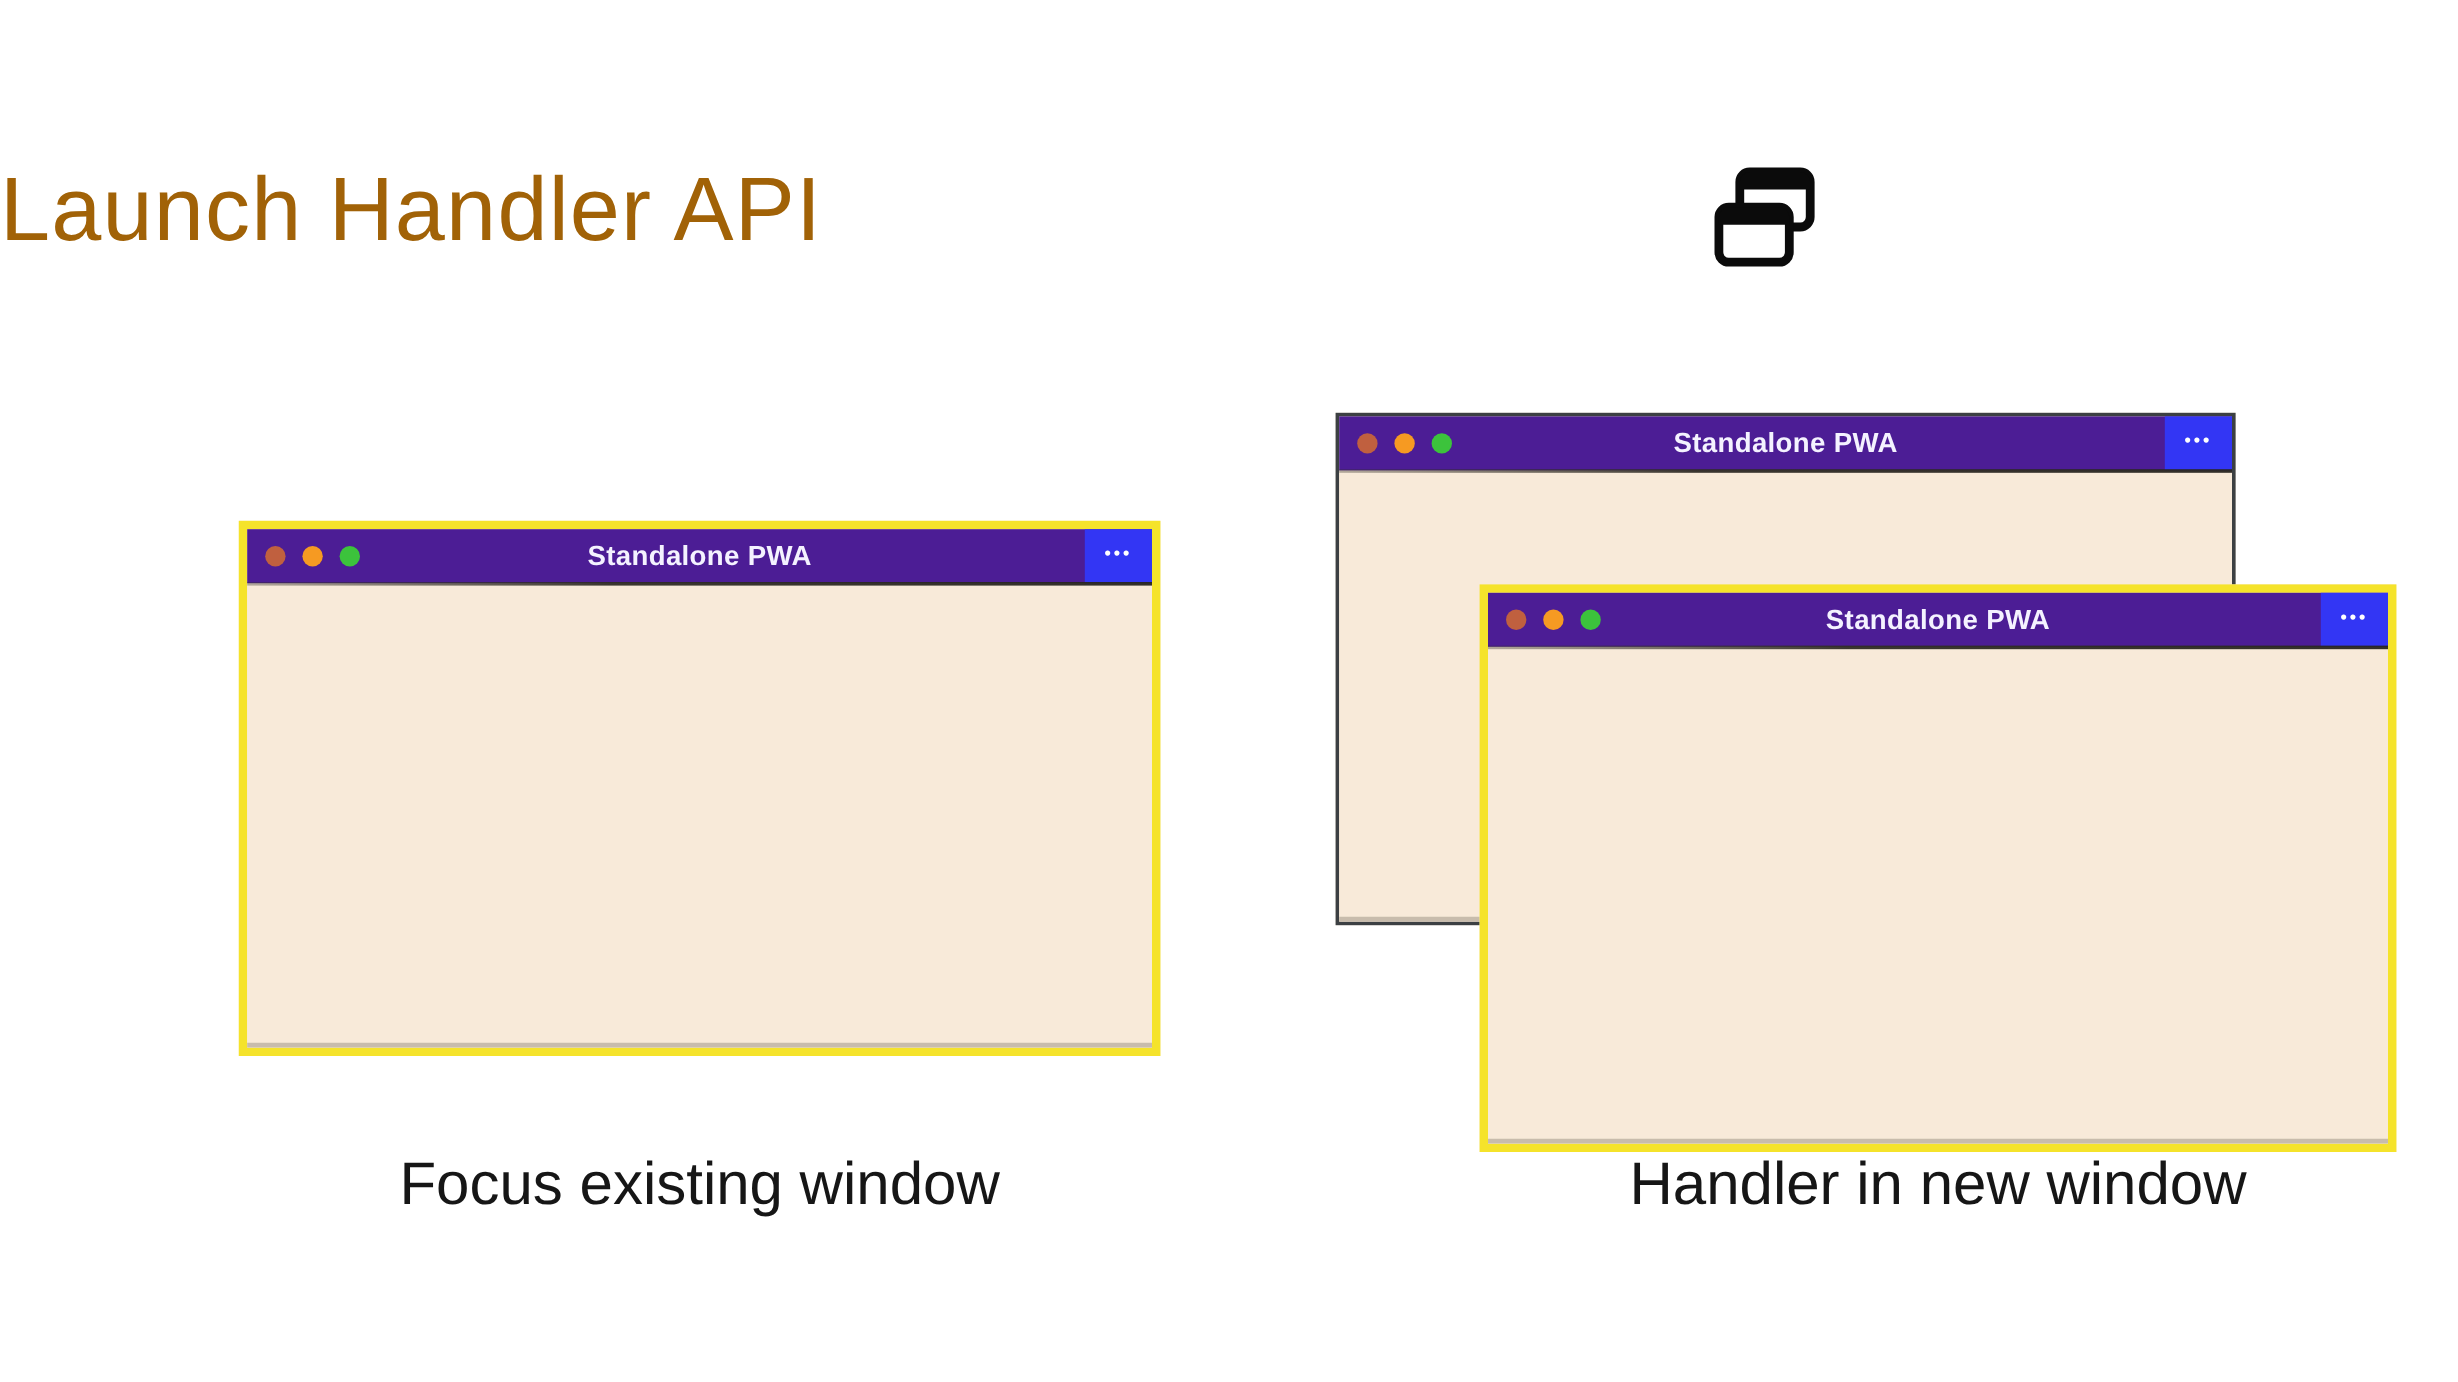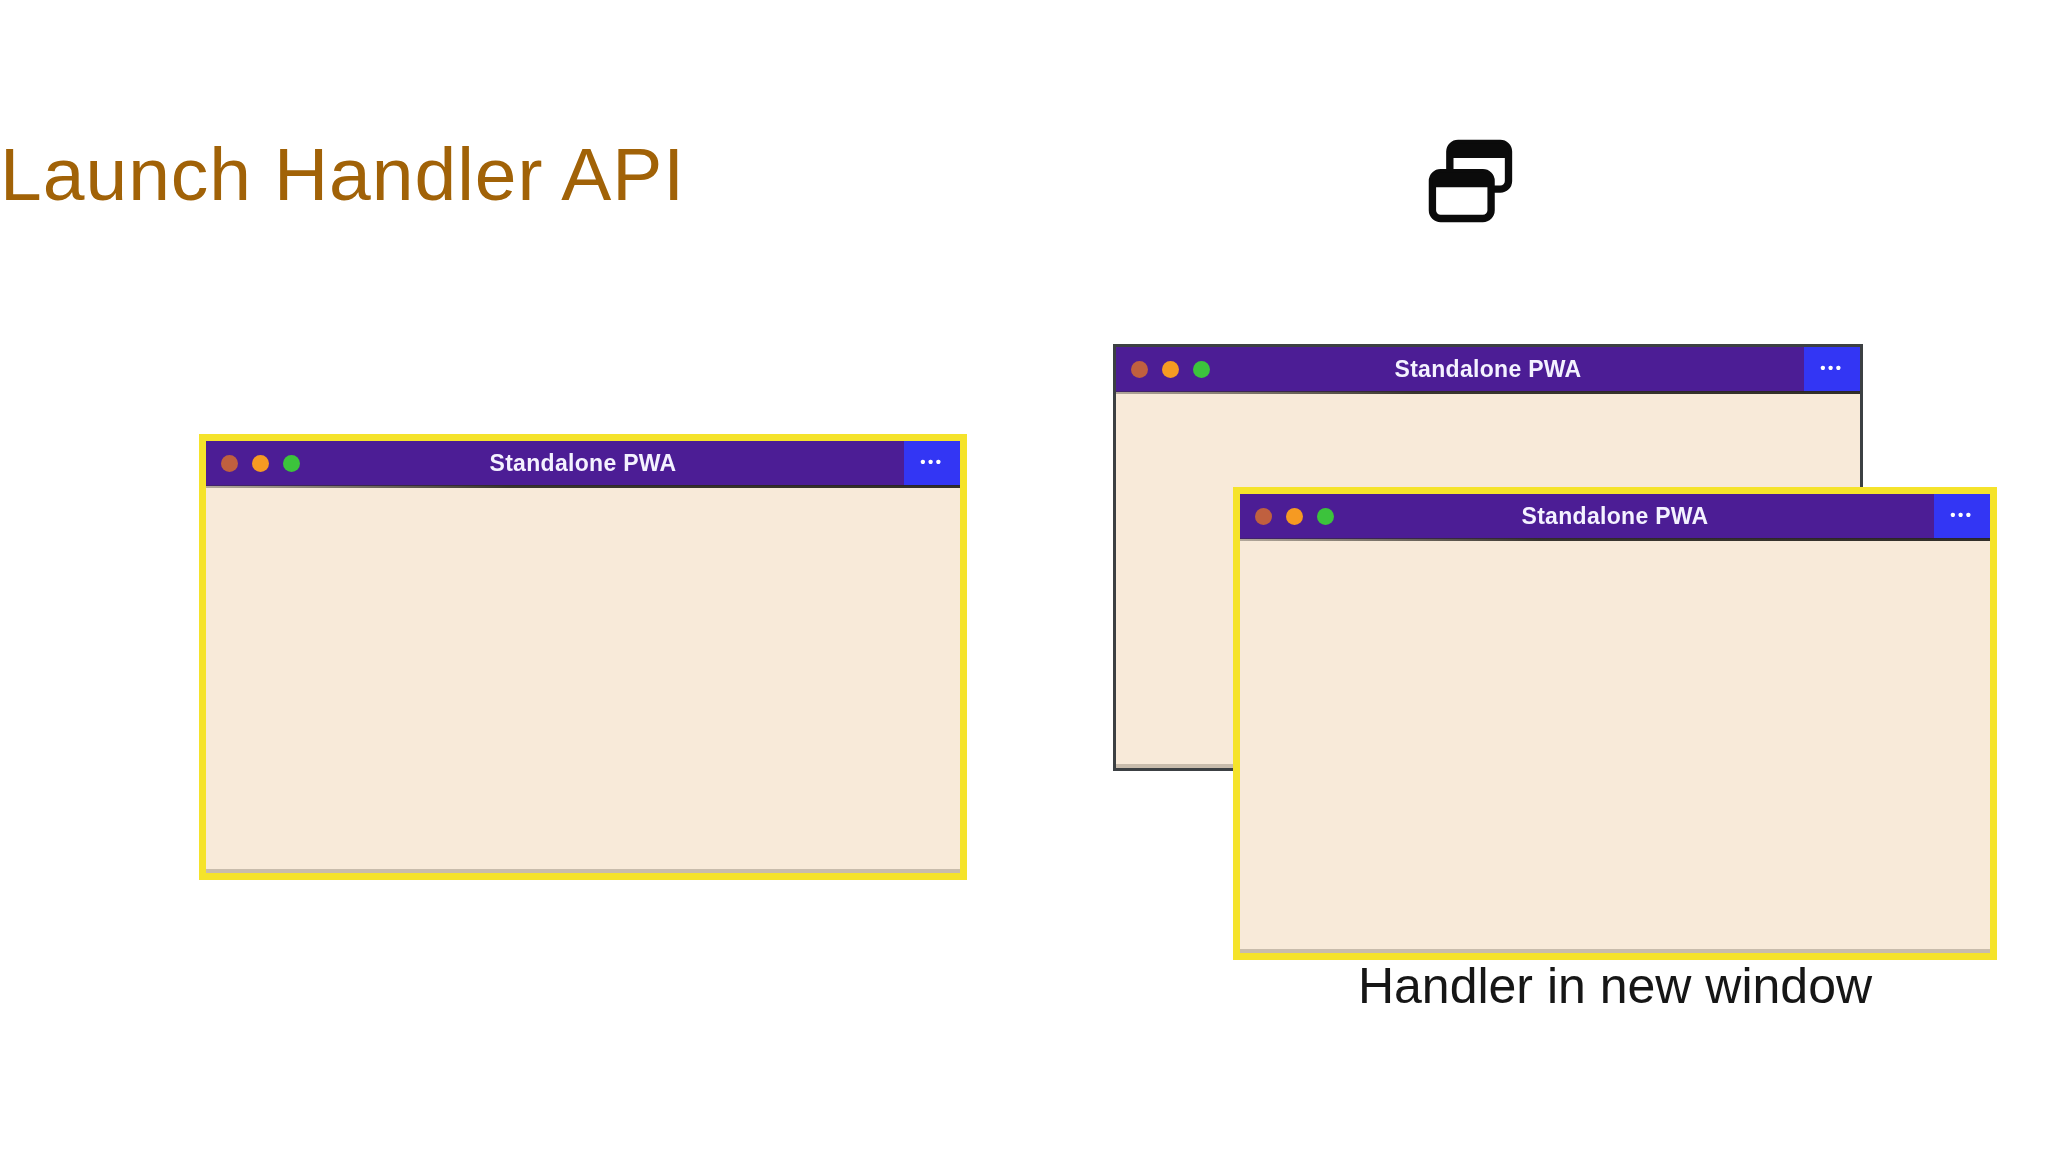--- a/index.html
+++ b/index.html
@@ -176,15 +176,16 @@
         <span class="dot dot-green"></span>
       </div>
       <div class="titlebar-title">Standalone PWA</div>
       <div class="menu-box">
         <span class="menu-dots">•••</span>
       </div>
     </div>
     <div class="window-body"></div>
   </div>
 
+  <div id="caption-left" class="caption">Focus existing window</div>
   <div id="caption-right" class="caption">Handler in new window</div>
 
 </div>
 
 </body></html>

